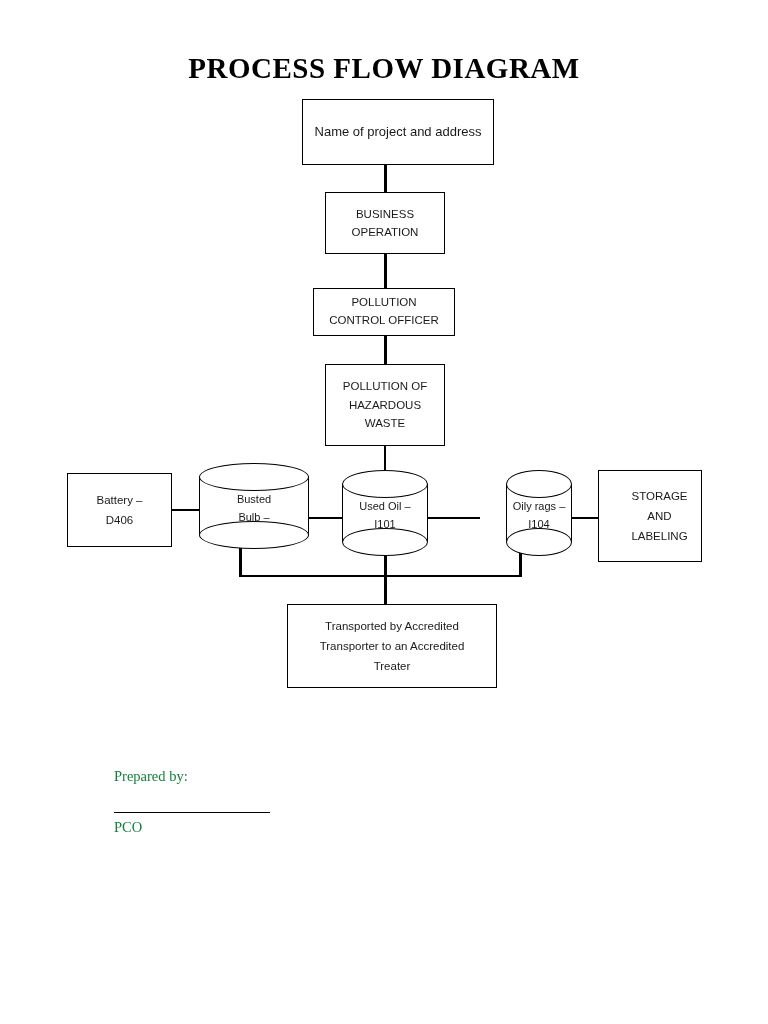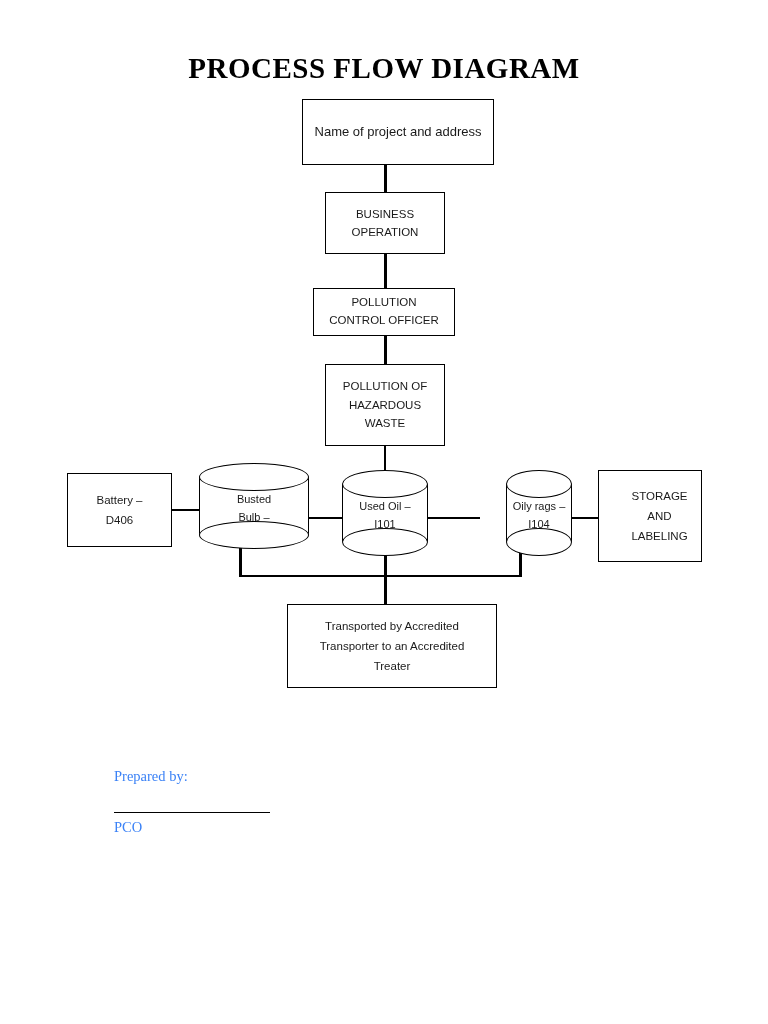--- a/index.html
+++ b/index.html
@@ -154,21 +154,21 @@
   #c-bus-transport      { left: 384px; top: 575px; height: 30px; }
 
   
   .footer {
     position: absolute;
     left: 114px;
     top: 768px;
     width: 320px;
     font-family: "Liberation Serif", "DejaVu Serif", serif;
     font-size: 14.5px;
-    color: #3b82f6;
+    color: #15803d;
   }
   .footer .prepared {
     display: block;
     margin-bottom: 26px;
   }
   .sig-line {
     display: block;
     width: 156px;
     border-bottom: 1.4px solid #000;
     height: 1px;

